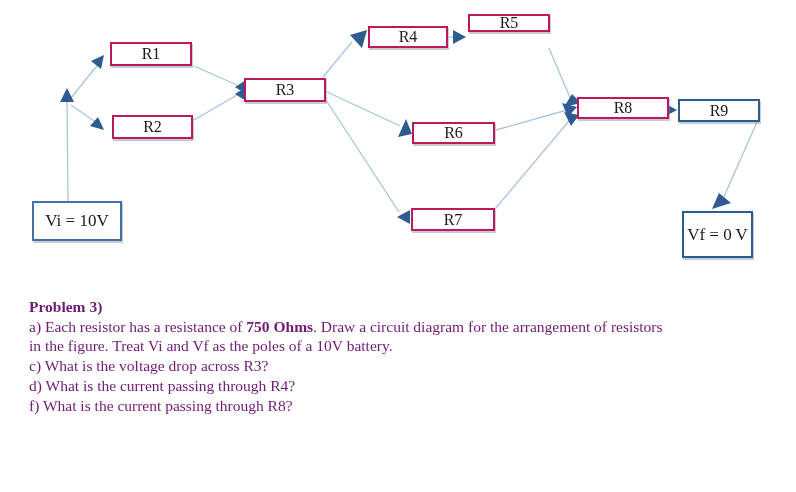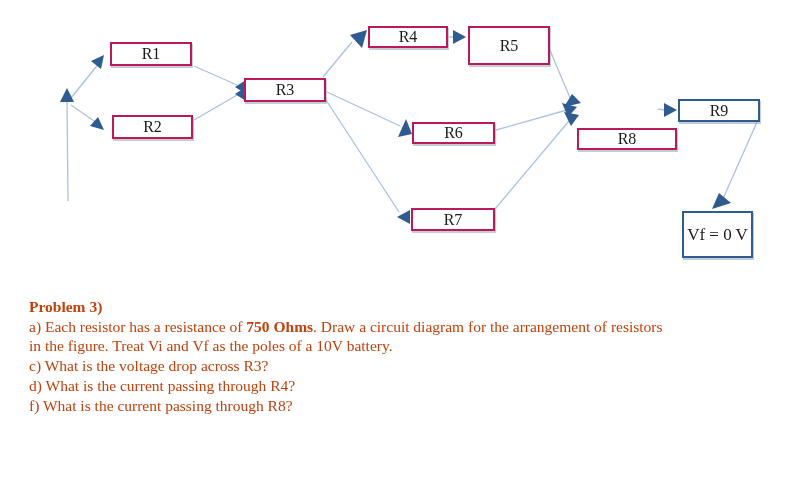--- a/index.html
+++ b/index.html
@@ -19,21 +19,21 @@
     box-shadow:1px 2px 0 rgba(125,145,165,0.45);
     display:flex;align-items:center;justify-content:center;
     font-size:16px;color:#1a1a1a;
     box-sizing:border-box;
     z-index:2;
   }
   .node.dark{border-color:#2e5c8e;}
   .node.src{border-color:#44719f;font-size:17px;}
   .problem{
     position:absolute;left:29px;top:297px;width:750px;
-    font-size:15.5px;line-height:19.7px;color:#c2410c;
+    font-size:15.5px;line-height:19.7px;color:#701a75;
   }
   .problem p{margin:0;}
   .b{font-weight:bold;}
 </style>
 </head>
 <body>
 
 <div class="canvas">
 
   <div class="diagram">
@@ -66,50 +66,53 @@
         <polygon points="406,119 398,137 412,134"></polygon>
         <polygon points="397,217 410,210 410,224"></polygon>
         <polygon points="564,107 572,94 581,103"></polygon>
         <polygon points="568,117 562,103 577,107"></polygon>
         <polygon points="571,126 564,112 579,115"></polygon>
         <polygon points="677,110 664,103 664,117"></polygon>
         <polygon points="712,209 719,193 731,203"></polygon>
       </g>
     </svg>
 
+    <div class="node src" style="left:32px;top:201px;width:90px;height:40px;">
+      <span>Vi = 10V</span>
+    </div>
 
     <div class="node" style="left:110px;top:42px;width:82px;height:24px;">
       <span>R1</span>
     </div>
 
     <div class="node" style="left:112px;top:115px;width:81px;height:24px;">
       <span>R2</span>
     </div>
 
     <div class="node" style="left:244px;top:78px;width:82px;height:24px;">
       <span>R3</span>
     </div>
 
     <div class="node" style="left:368px;top:26px;width:80px;height:22px;">
       <span>R4</span>
     </div>
 
-    <div class="node" style="left:468px;top:26px;width:82px;height:39px;">
+    <div class="node" style="left:468px;top:14px;width:82px;height:18px;">
       <span>R5</span>
     </div>
 
     <div class="node" style="left:412px;top:122px;width:83px;height:22px;">
       <span>R6</span>
     </div>
 
     <div class="node" style="left:411px;top:208px;width:84px;height:23px;">
       <span>R7</span>
     </div>
 
-    <div class="node" style="left:577px;top:97px;width:100px;height:22px;margin-top:31px;">
+    <div class="node" style="left:577px;top:97px;width:92px;height:22px;">
       <span>R8</span>
     </div>
 
     <div class="node dark" style="left:678px;top:99px;width:82px;height:23px;">
       <span>R9</span>
     </div>
 
     <div class="node dark" style="left:682px;top:211px;width:71px;height:47px;font-size:17px;">
       <span>Vf = 0 V</span>
     </div>

